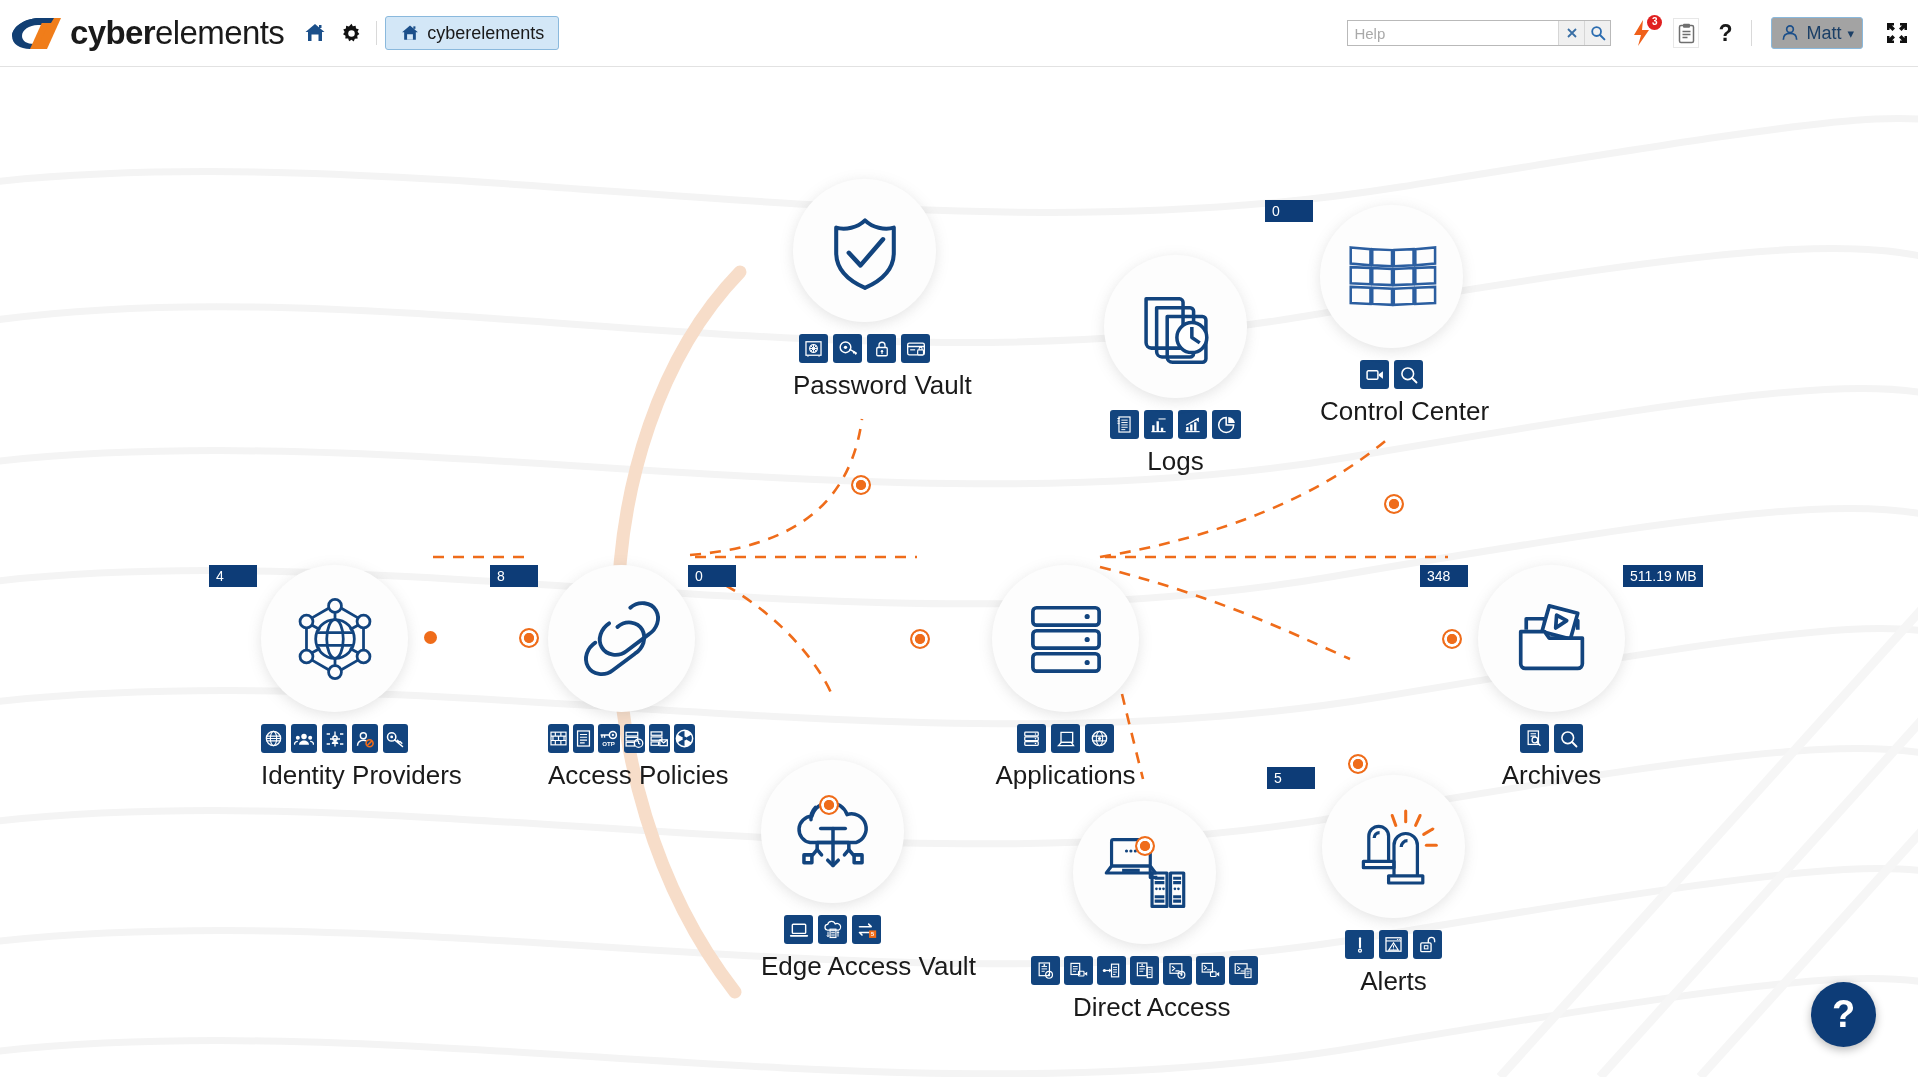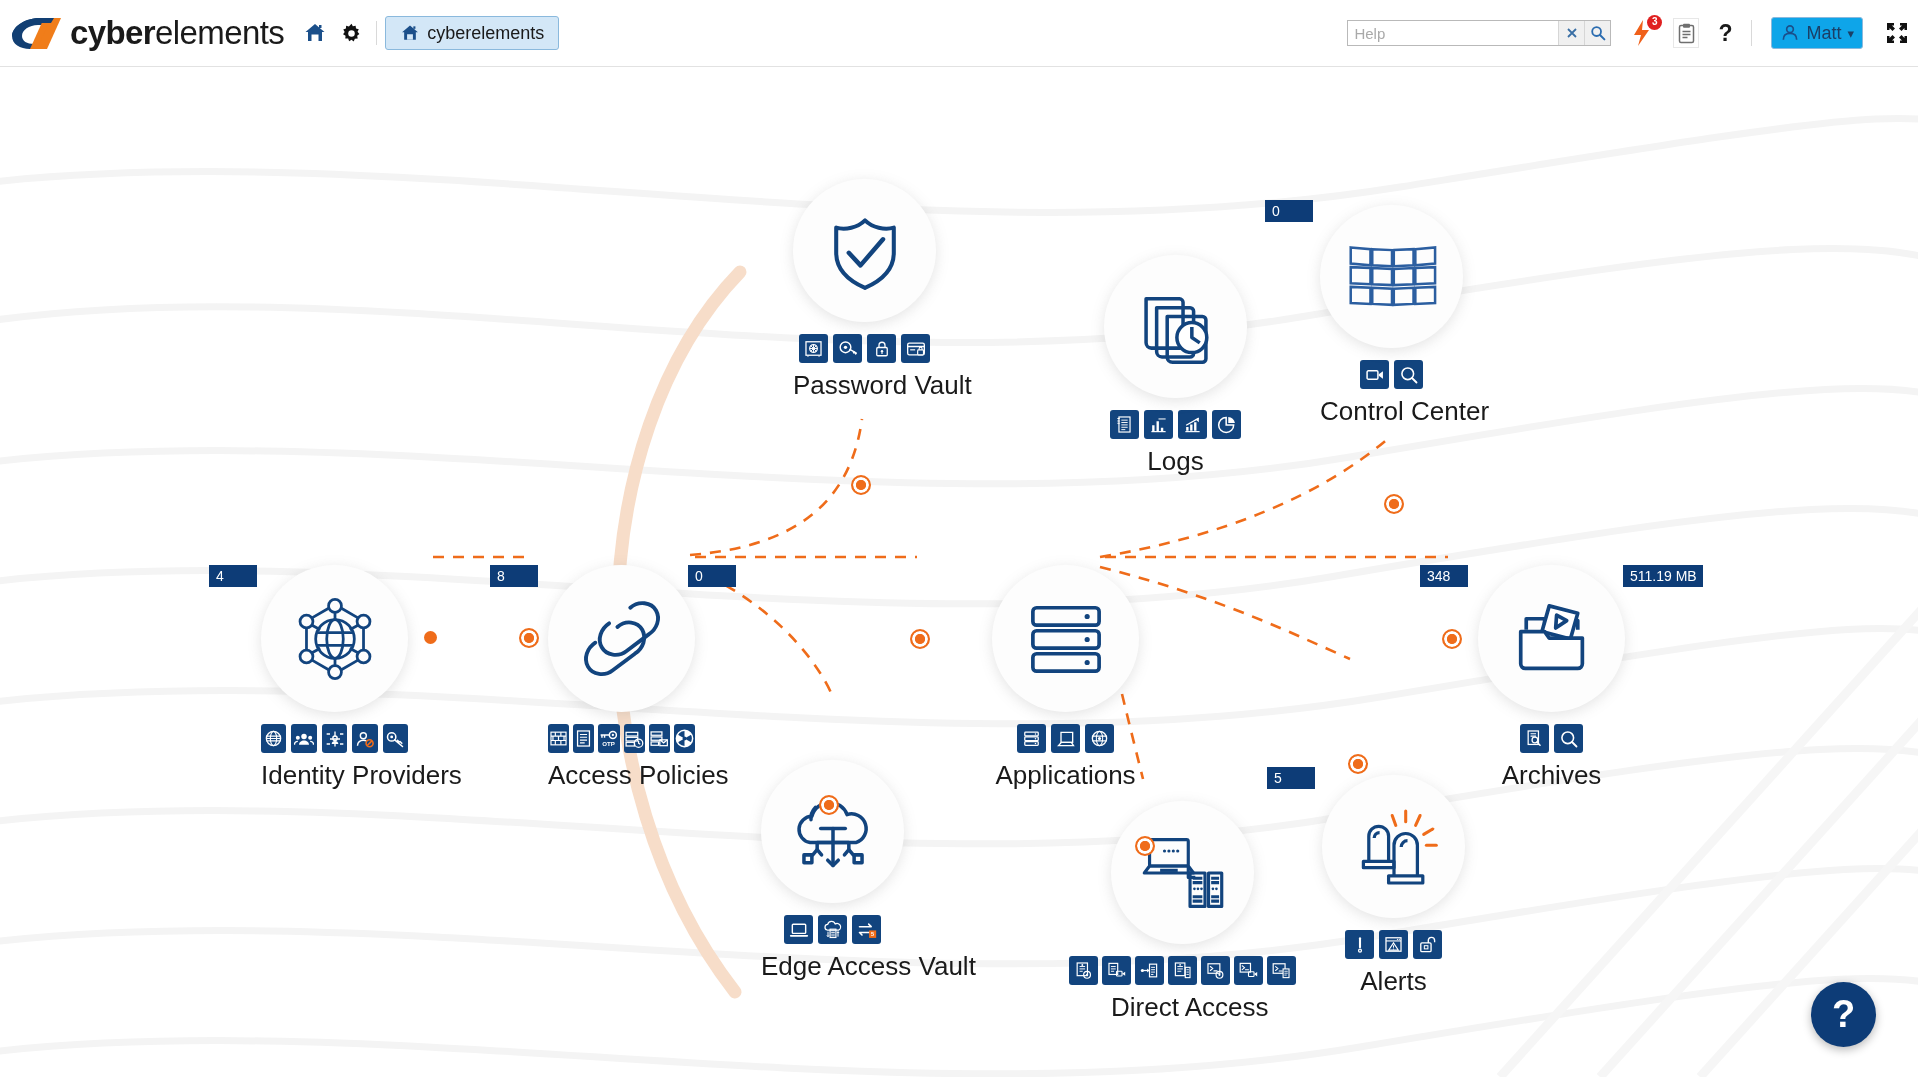--- a/index.html
+++ b/index.html
@@ -78,21 +78,21 @@
     margin-left: 10px; width: 26px; height: 30px;
     border: 1px solid #e7e7e7;
     display: flex; align-items: center; justify-content: center;
     cursor: pointer;
   }
   .qmark { margin-left: 12px; font-size: 23px; font-weight: 700; color: #1a1a1a; cursor: pointer; }
   .hdr-sep2 { width: 1px; height: 26px; background: #d9d9d9; margin: 0 12px; }
   .user-btn {
     display: flex; align-items: center; gap: 6px;
     height: 32px; padding: 0 8px;
-    background: #0ea5e9; border: 1px solid #8ab9dd; border-radius: 3px;
+    background: #a3a3a3; border: 1px solid #8ab9dd; border-radius: 3px;
     font-size: 18px; color: #1b3f66; cursor: pointer;
   }
   .collapse-btn {
     margin-left: 14px; width: 26px; height: 26px; cursor: pointer;
     display:flex; align-items:center; justify-content:center;
   }
 
   
   .canvas {
     position: absolute; top: 67px; left: 0;
@@ -690,21 +690,21 @@
           <svg width="20" height="20" viewBox="0 0 24 24">
             <path d="M3 8h14l-3-3M17 15H3l3 3" stroke="#fff" stroke-width="1.9" fill="none" stroke-linecap="round" stroke-linejoin="round"></path>
             <rect x="14.5" y="12.5" width="8.5" height="9" fill="#ef6c1a"></rect>
             <text x="18.7" y="19.6" font-size="6.6" fill="#fff" text-anchor="middle" font-family="Liberation Sans, sans-serif" font-weight="700">5</text>
           </svg>
         </div>
     </div>
     <div class="node-label">Edge Access Vault</div>
   </div>
 
-  <div class="node" style="left:1111px; top:734px; width:143px;">
+  <div class="node" style="left:1073px; top:734px; width:143px;">
     <div class="bubble" style="width:143px; height:143px;">
       <svg width="88" height="88" viewBox="0 0 100 100">
         <g fill="none" stroke="#12447e" stroke-width="3.6" stroke-linejoin="round">
           <rect x="12" y="12" width="44" height="30" rx="2"></rect>
           <path d="M6 50 h56 l-6 -8 H12 Z"></path>
           <path d="M24 47 h20"></path>
           <path d="M56 42 v13 h8"></path>
           <rect x="58" y="50" width="17" height="38"></rect>
           <rect x="79" y="50" width="15" height="38"></rect>
           <path d="M61 56h11M61 61h11M61 77h11M61 82h11"></path>

